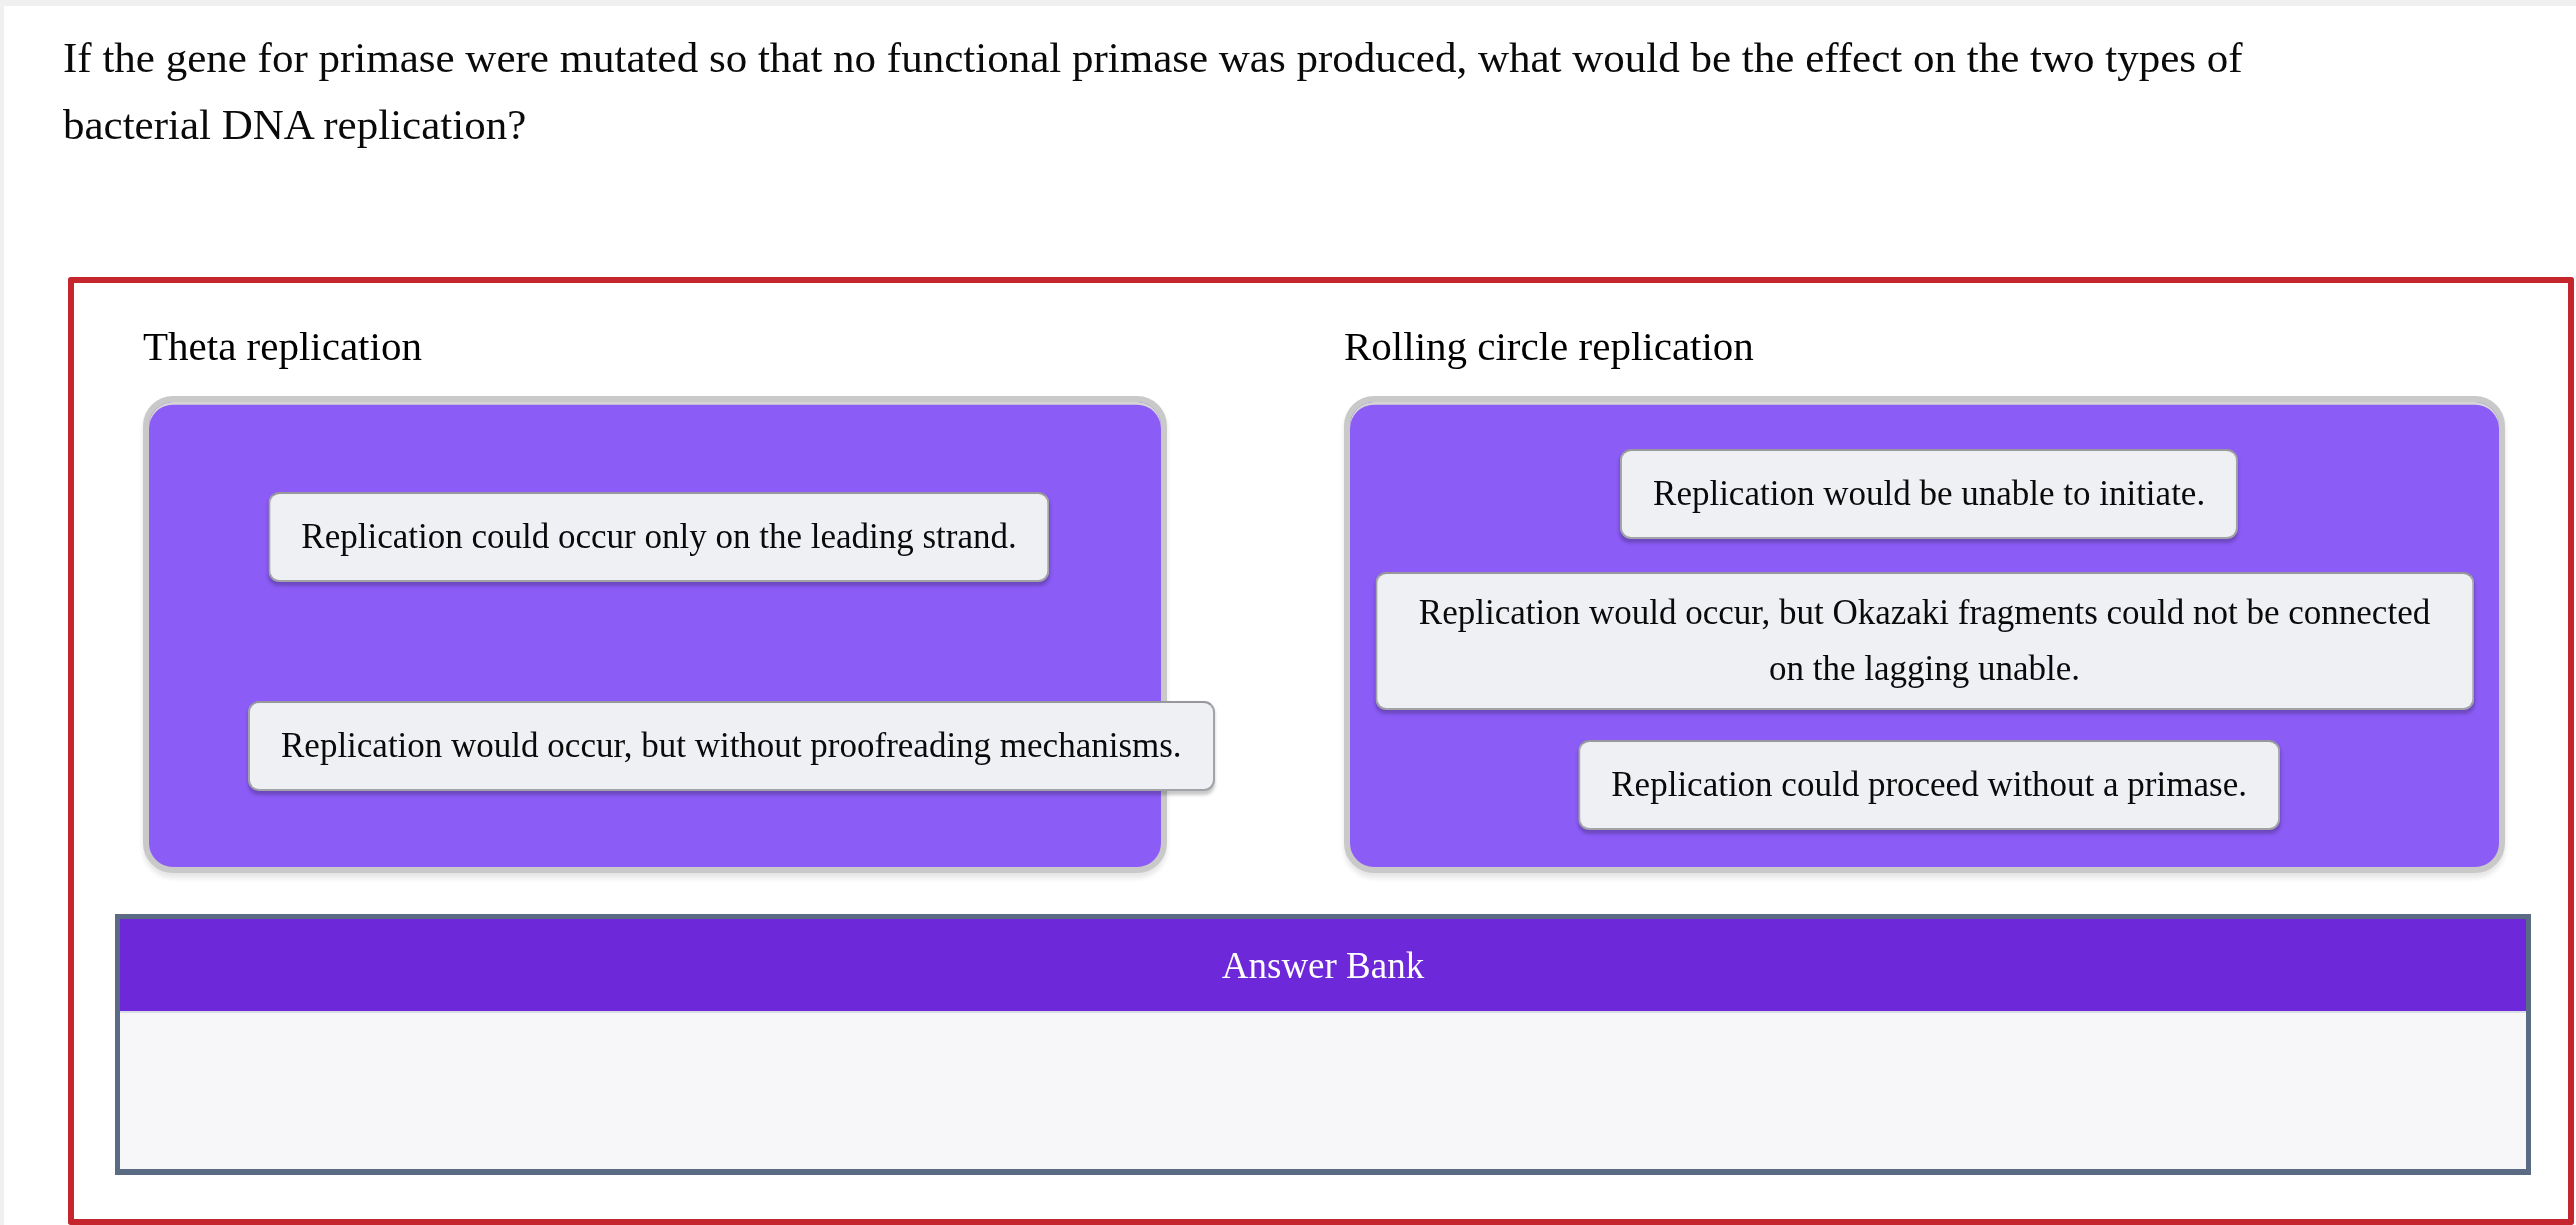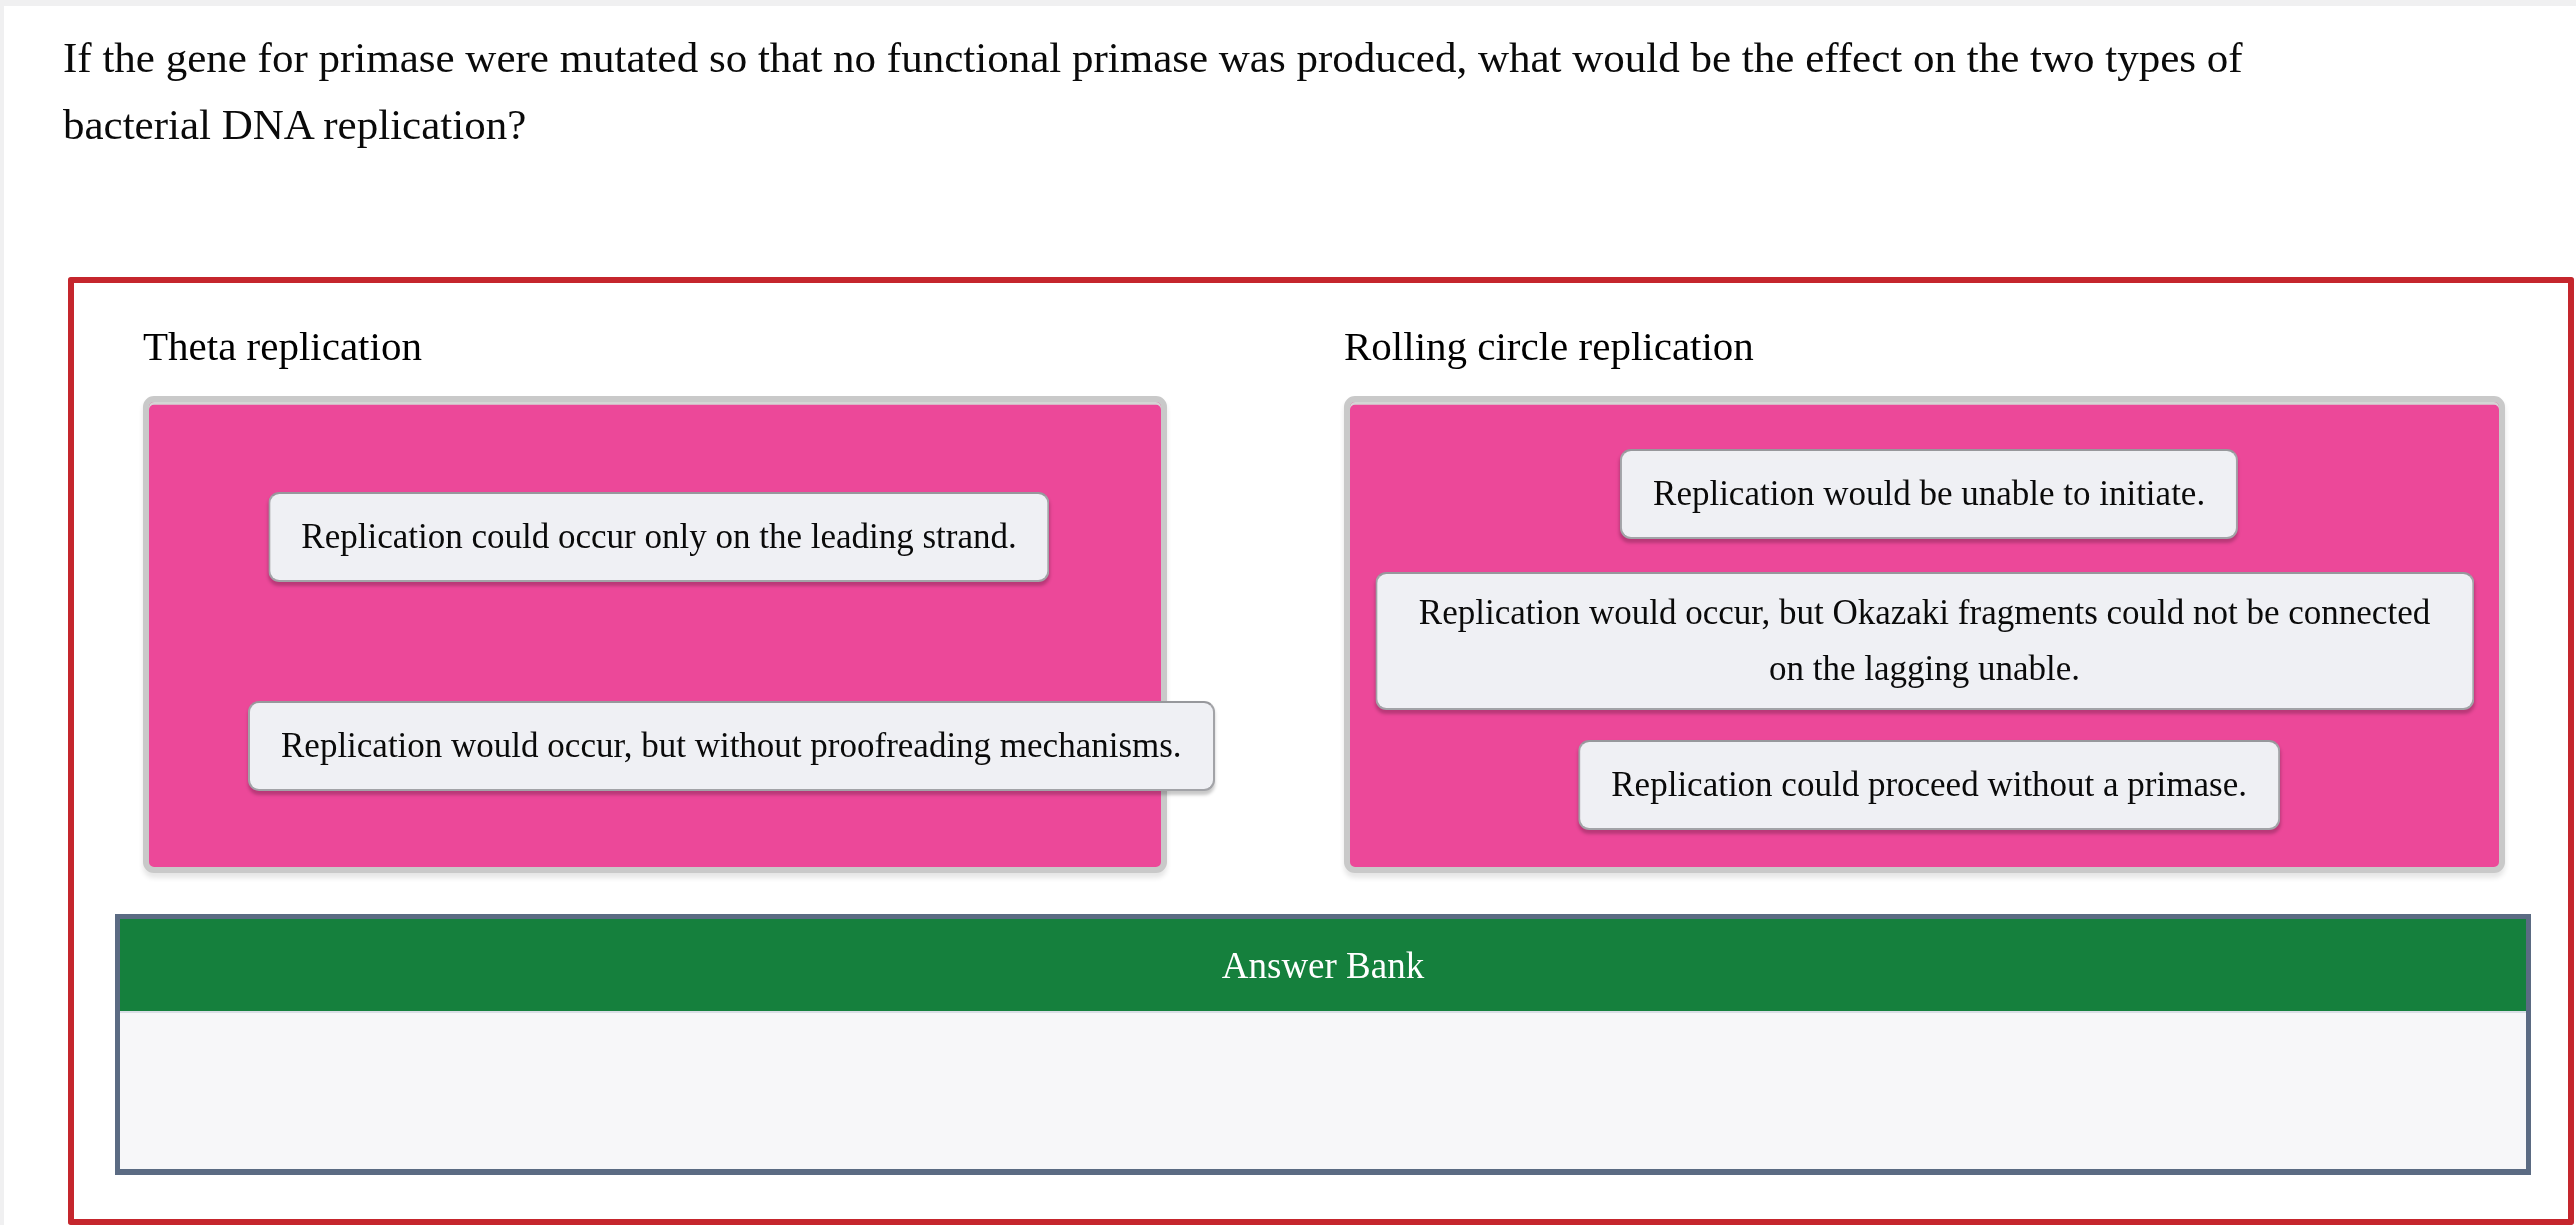--- a/index.html
+++ b/index.html
@@ -54,23 +54,23 @@
     text-align: left;
     color: #000000;
   }
   .bin-title.theta   { left: 143px;  width: 1152px; }
   .bin-title.rolling { left: 1344px; width: 1161px; }
   .bin {
     position: absolute;
     top: 396px;
     height: 477px;
     box-sizing: border-box;
-    background: #ec4899;
+    background: #8b5cf6;
     border: 6.8px solid #c9c9c9;
-    border-radius: 11px;
+    border-radius: 30px;
     box-shadow: inset 0 2.7px 0 #d5d5d5, 0 4.8px 4.8px rgba(0,0,0,0.10);
     padding-left: 44px;
   }
   .bin.theta   { left: 143px;  width: 1024px; }
   .bin.rolling { left: 1344px; width: 1161px; }
   .chip {
     position: absolute;
     box-sizing: border-box;
     background: #eff0f4;
     border: 2px solid #a2a3a7;
@@ -111,21 +111,21 @@
     top: 914px;
     width: 2416px;
     height: 261px;
     box-sizing: border-box;
     border: 5.4px solid #5b6b83;
     border-bottom-width: 6.8px;
     background: #f7f7f9;
   }
   .bank-header {
     height: 92px;
-    background: #15803d;
+    background: #6d28d9;
     border-bottom: 2px solid #d9dee6;
     display: flex;
     align-items: center;
     justify-content: center;
     color: #ffffff;
     font-size: 37px;
   }
   .bank-body {
     position: absolute;
     left: 0;

